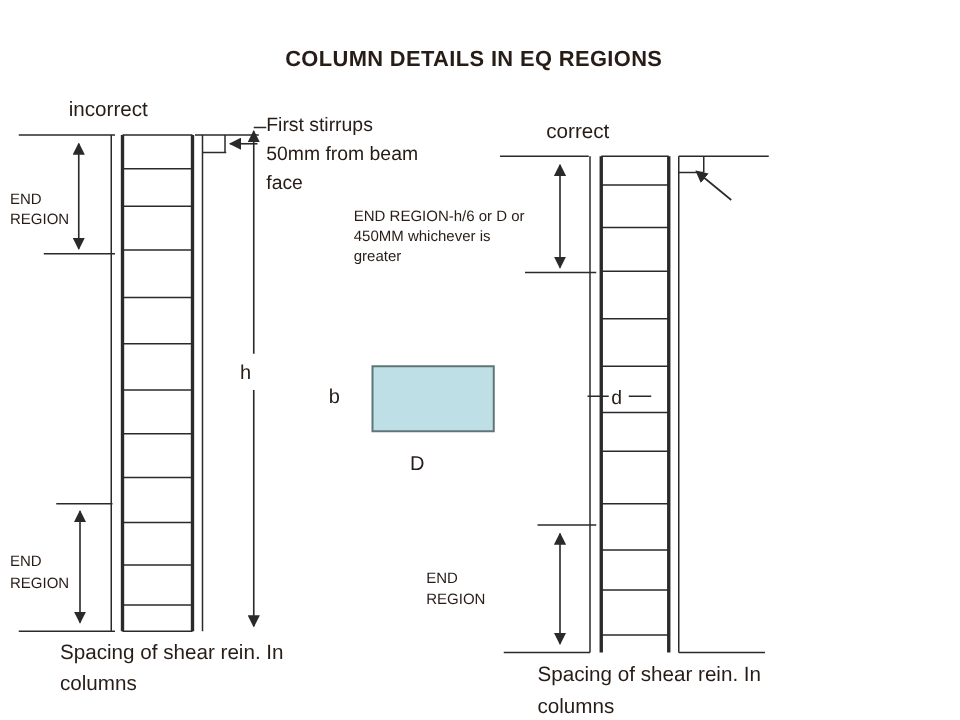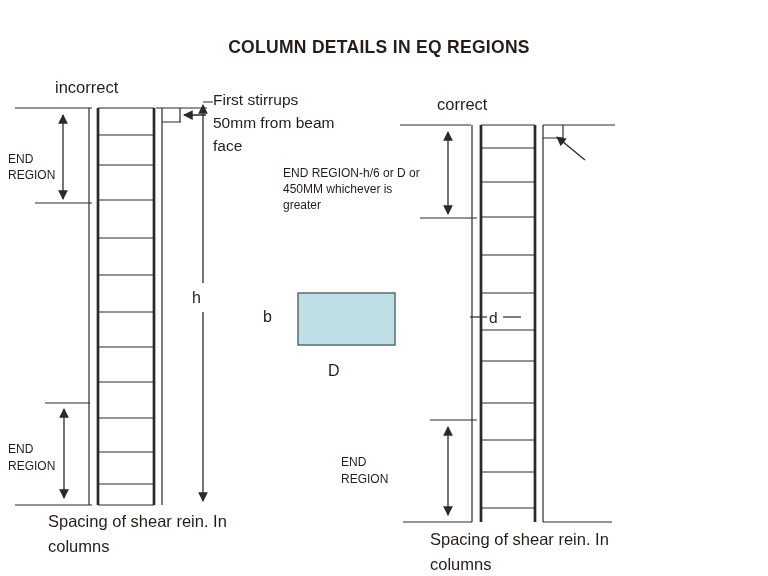--- a/index.html
+++ b/index.html
@@ -1,17 +1,17 @@
 <!DOCTYPE html>
 <html style="--ink: #2a2a2a; --text: #271c16;"><head>
 <meta charset="utf-8">
 <style>
   html,body{margin:0;padding:0;background:#ffffff;}
   .page{position:relative;width:768px;height:576px;background:#fff;overflow:hidden;
-        font-family:"Liberation Sans", sans-serif;border-radius:12px;}
+        font-family:"Liberation Sans", sans-serif;}
   svg{position:absolute;left:0;top:0;}
   .ln{stroke:var(--ink,#2a2a2a);stroke-width:1.2;fill:none;}
   .rail{stroke:var(--ink,#2a2a2a);stroke-width:2.7;fill:none;}
   .dim{stroke:var(--ink,#2a2a2a);stroke-width:1.3;fill:none;}
   .rung{stroke:var(--ink,#2a2a2a);stroke-width:1.2;}
   text{fill:var(--text,#271c16);font-family:"Liberation Sans", sans-serif;}
   .t-title{font-size:17.5px;font-weight:bold;letter-spacing:.3px;}
   .t-big{font-size:16.5px;}
   .t-med{font-size:15.5px;}
   .t-sml{font-size:12px;}

